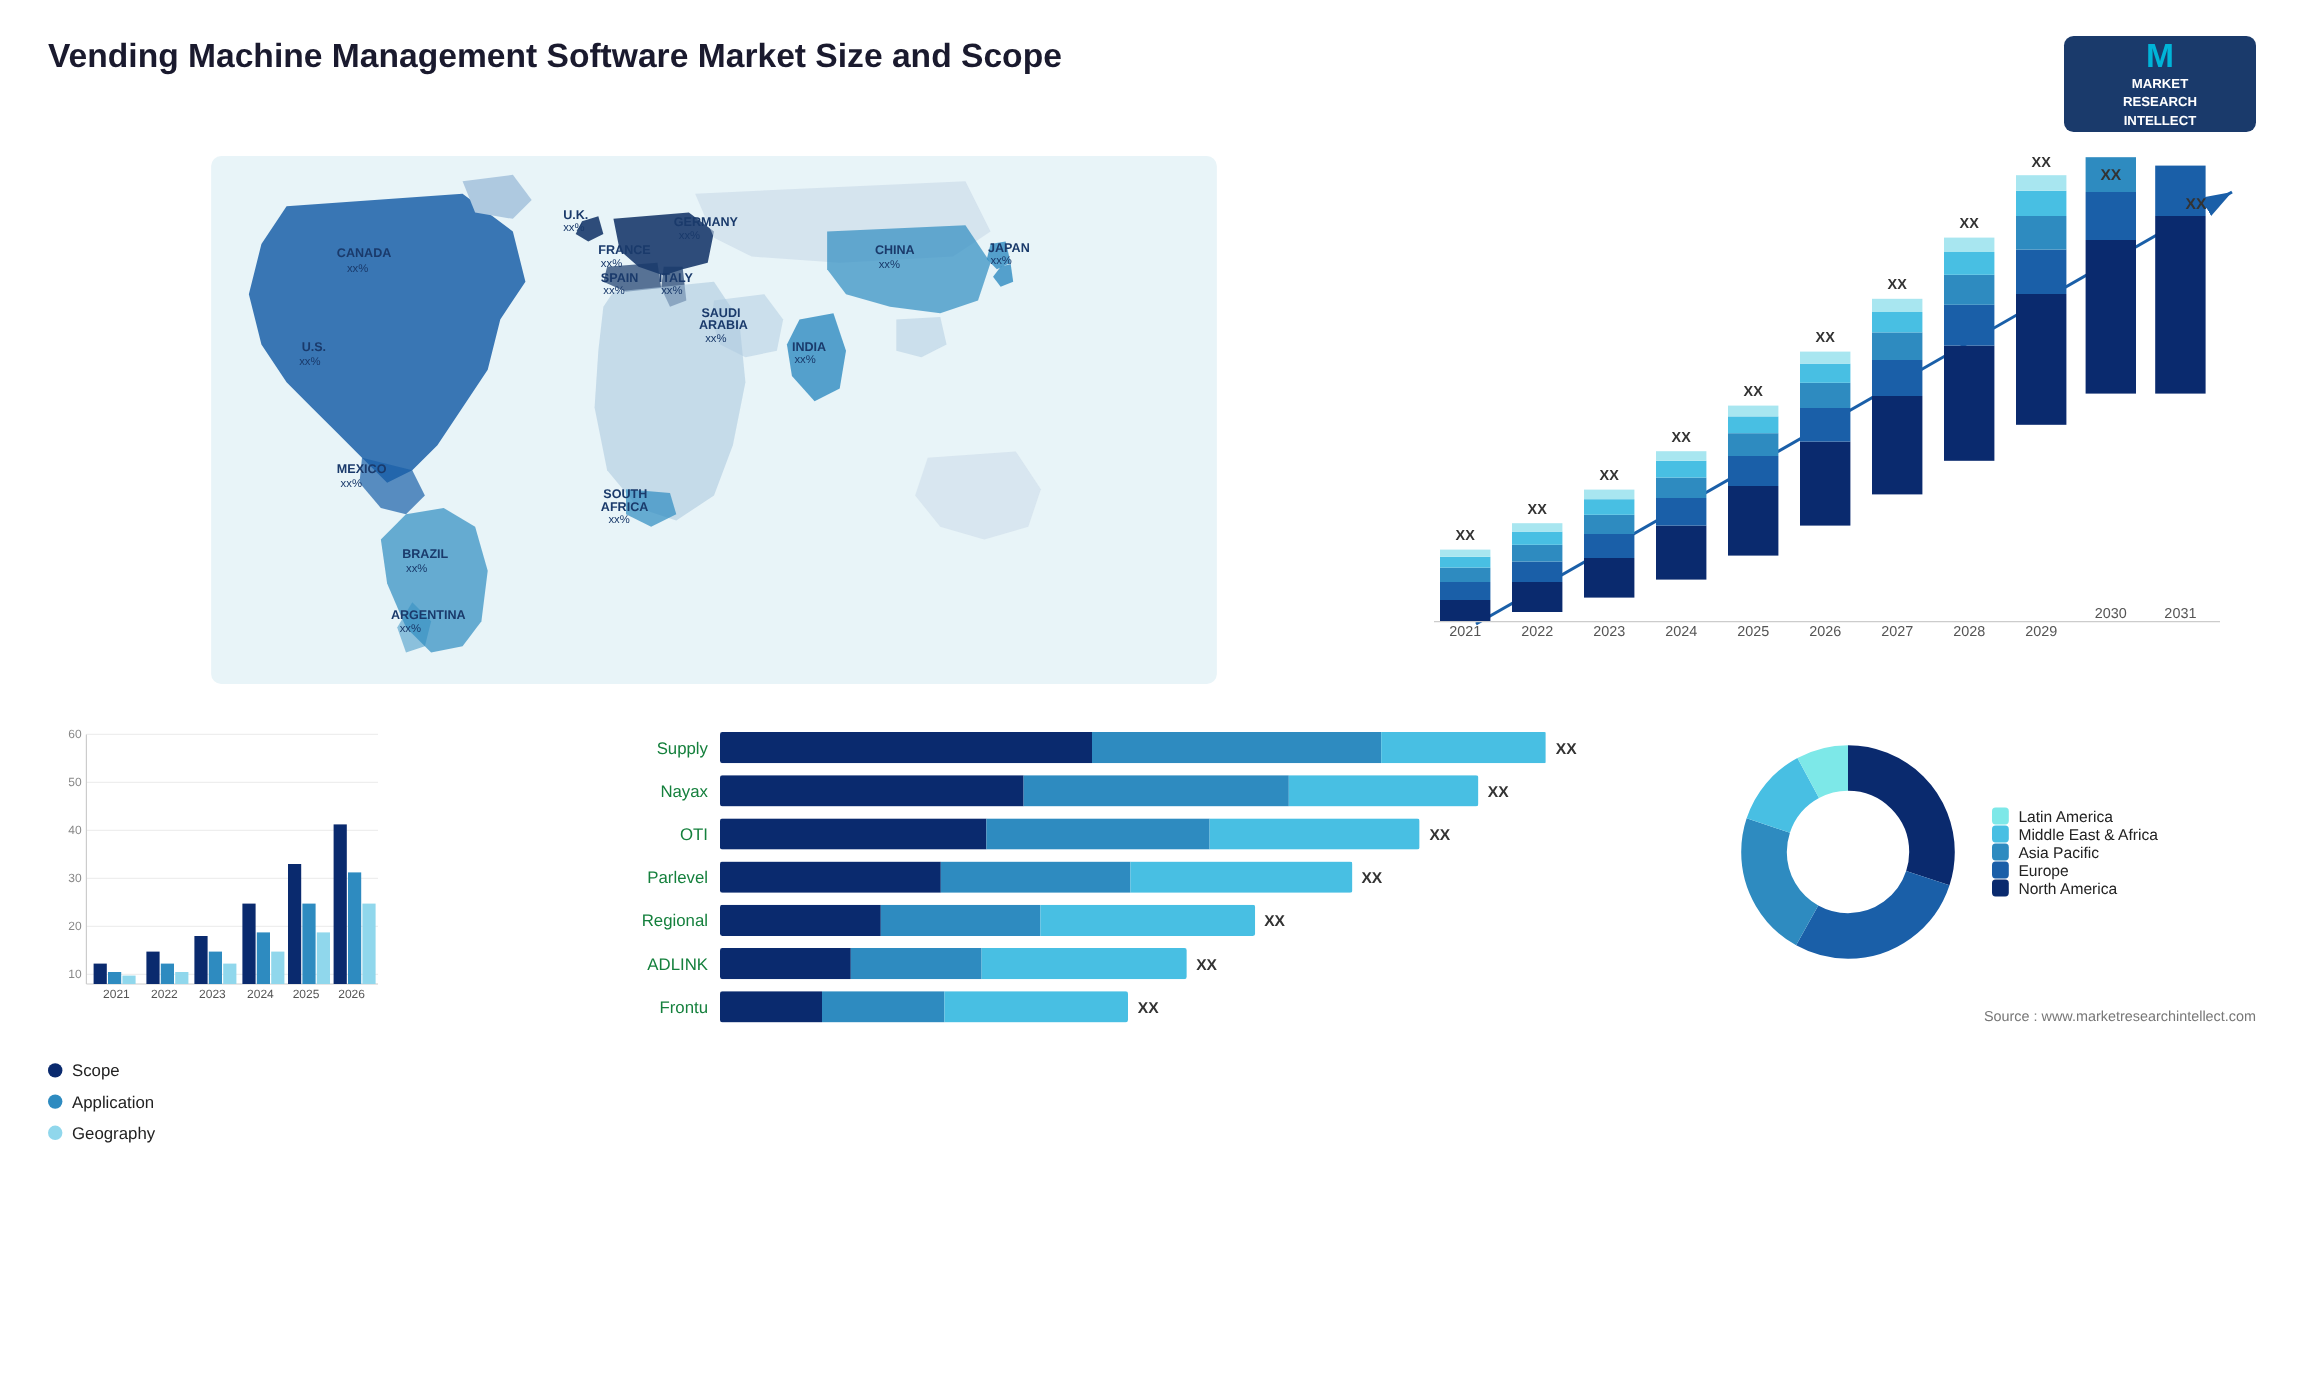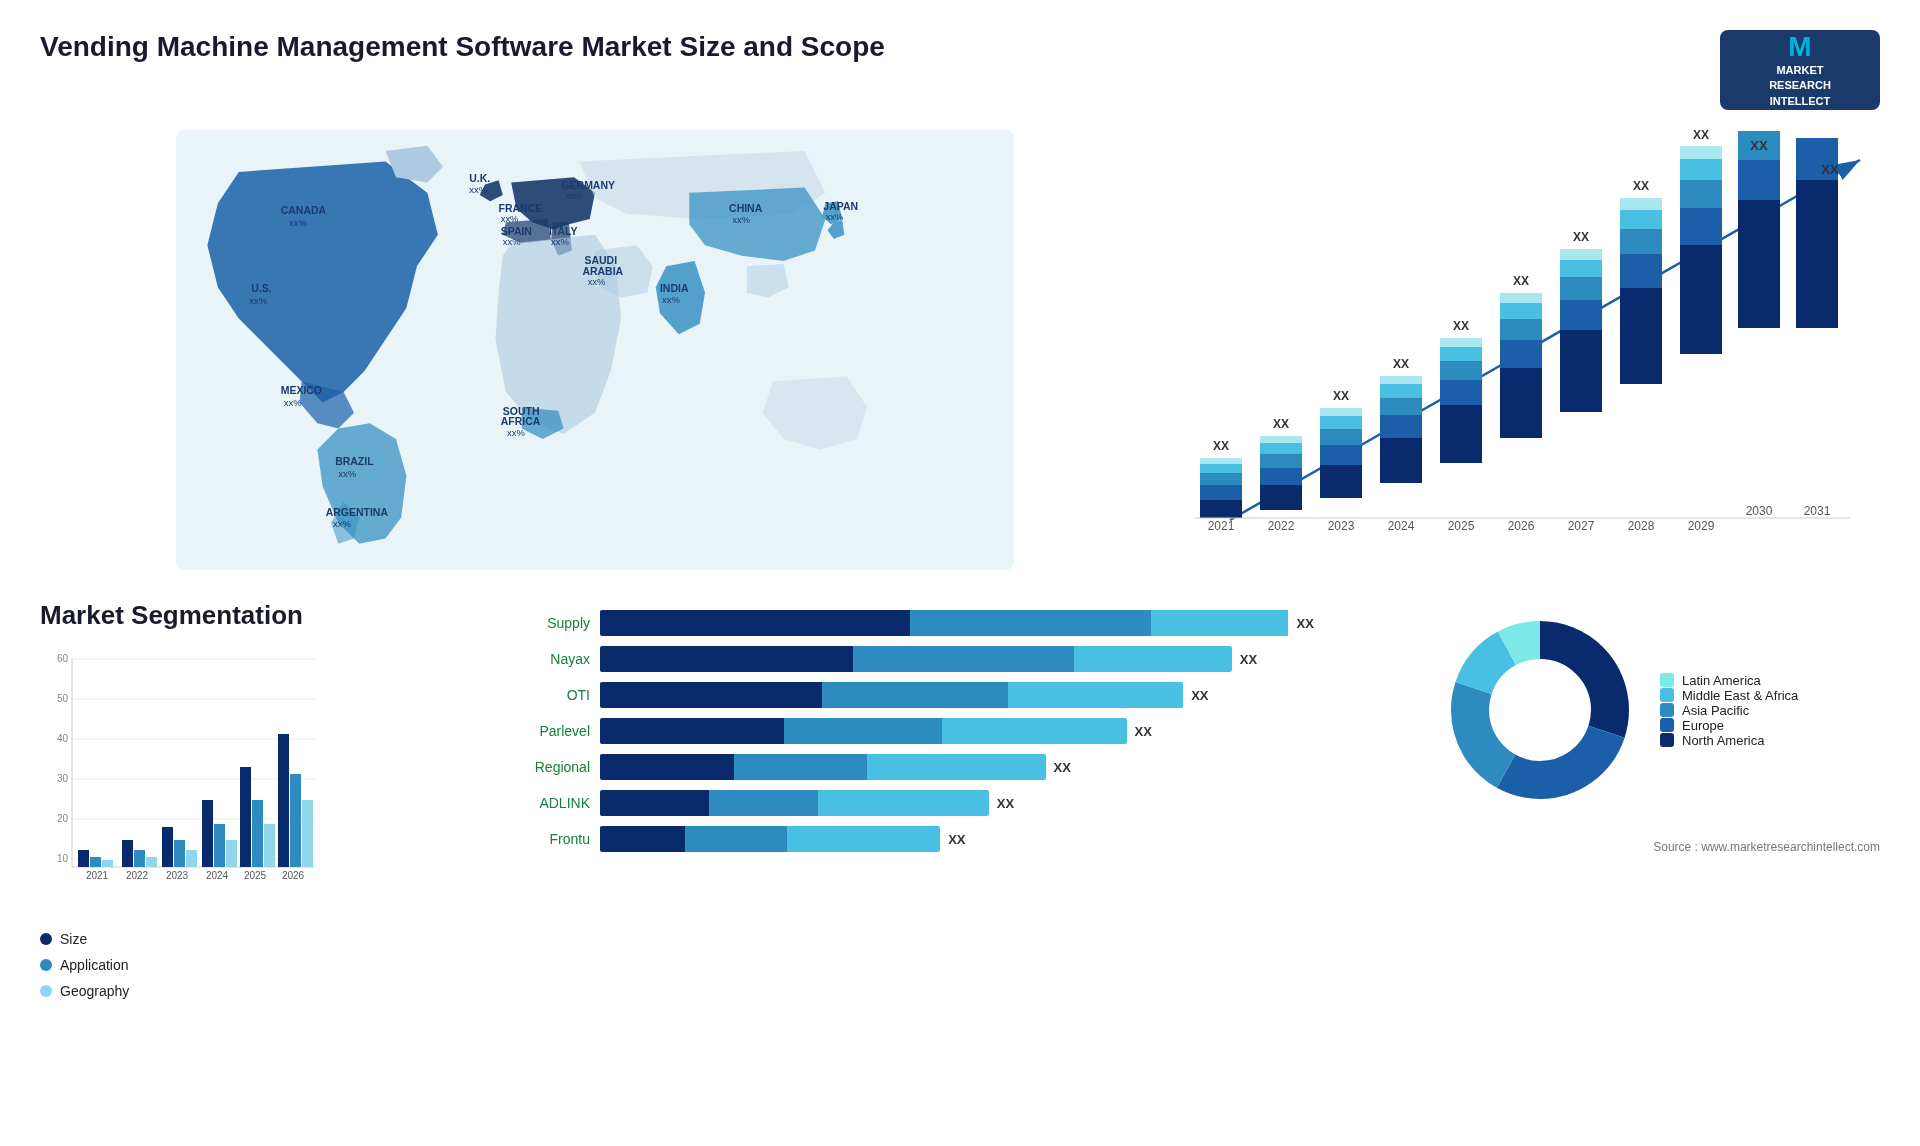--- a/index.html
+++ b/index.html
@@ -427,21 +427,20 @@
       <text x="579" y="20" text-anchor="middle" font-size="13" font-weight="700" fill="#333">XX</text>
 
       <line x1="15" y1="388" x2="670" y2="388" stroke="#ccc" stroke-width="1"></line>
     </svg>
   </div>
 </div>
 
 <div class="bottom-section">
 
   <div class="segmentation-container">
-    <div class="section-title">Market Segmentation</div>
     <div class="seg-chart-wrap">
 
       <svg width="280" height="240">
 
         <text x="28" y="15" font-size="10" fill="#888" text-anchor="end">60</text>
         <text x="28" y="55" font-size="10" fill="#888" text-anchor="end">50</text>
         <text x="28" y="95" font-size="10" fill="#888" text-anchor="end">40</text>
         <text x="28" y="135" font-size="10" fill="#888" text-anchor="end">30</text>
         <text x="28" y="175" font-size="10" fill="#888" text-anchor="end">20</text>
         <text x="28" y="215" font-size="10" fill="#888" text-anchor="end">10</text>
@@ -483,21 +482,21 @@
 
         <rect x="238" y="87" width="11" height="133" fill="#0a2a6e"></rect>
         <rect x="250" y="127" width="11" height="93" fill="#2e8bc0"></rect>
         <rect x="262" y="153" width="11" height="67" fill="#90d7ec"></rect>
         <text x="253" y="232" font-size="10" fill="#555" text-anchor="middle">2026</text>
       </svg>
 
       <div class="seg-legend">
         <div class="legend-item">
           <div class="legend-dot" style="background:#0a2a6e;"></div>
-          <span>Size</span>
+          <span>Scope</span>
         </div>
         <div class="legend-item">
           <div class="legend-dot" style="background:#2e8bc0;"></div>
           <span>Application</span>
         </div>
         <div class="legend-item">
           <div class="legend-dot" style="background:#90d7ec;"></div>
           <span>Geography</span>
         </div>
       </div>

